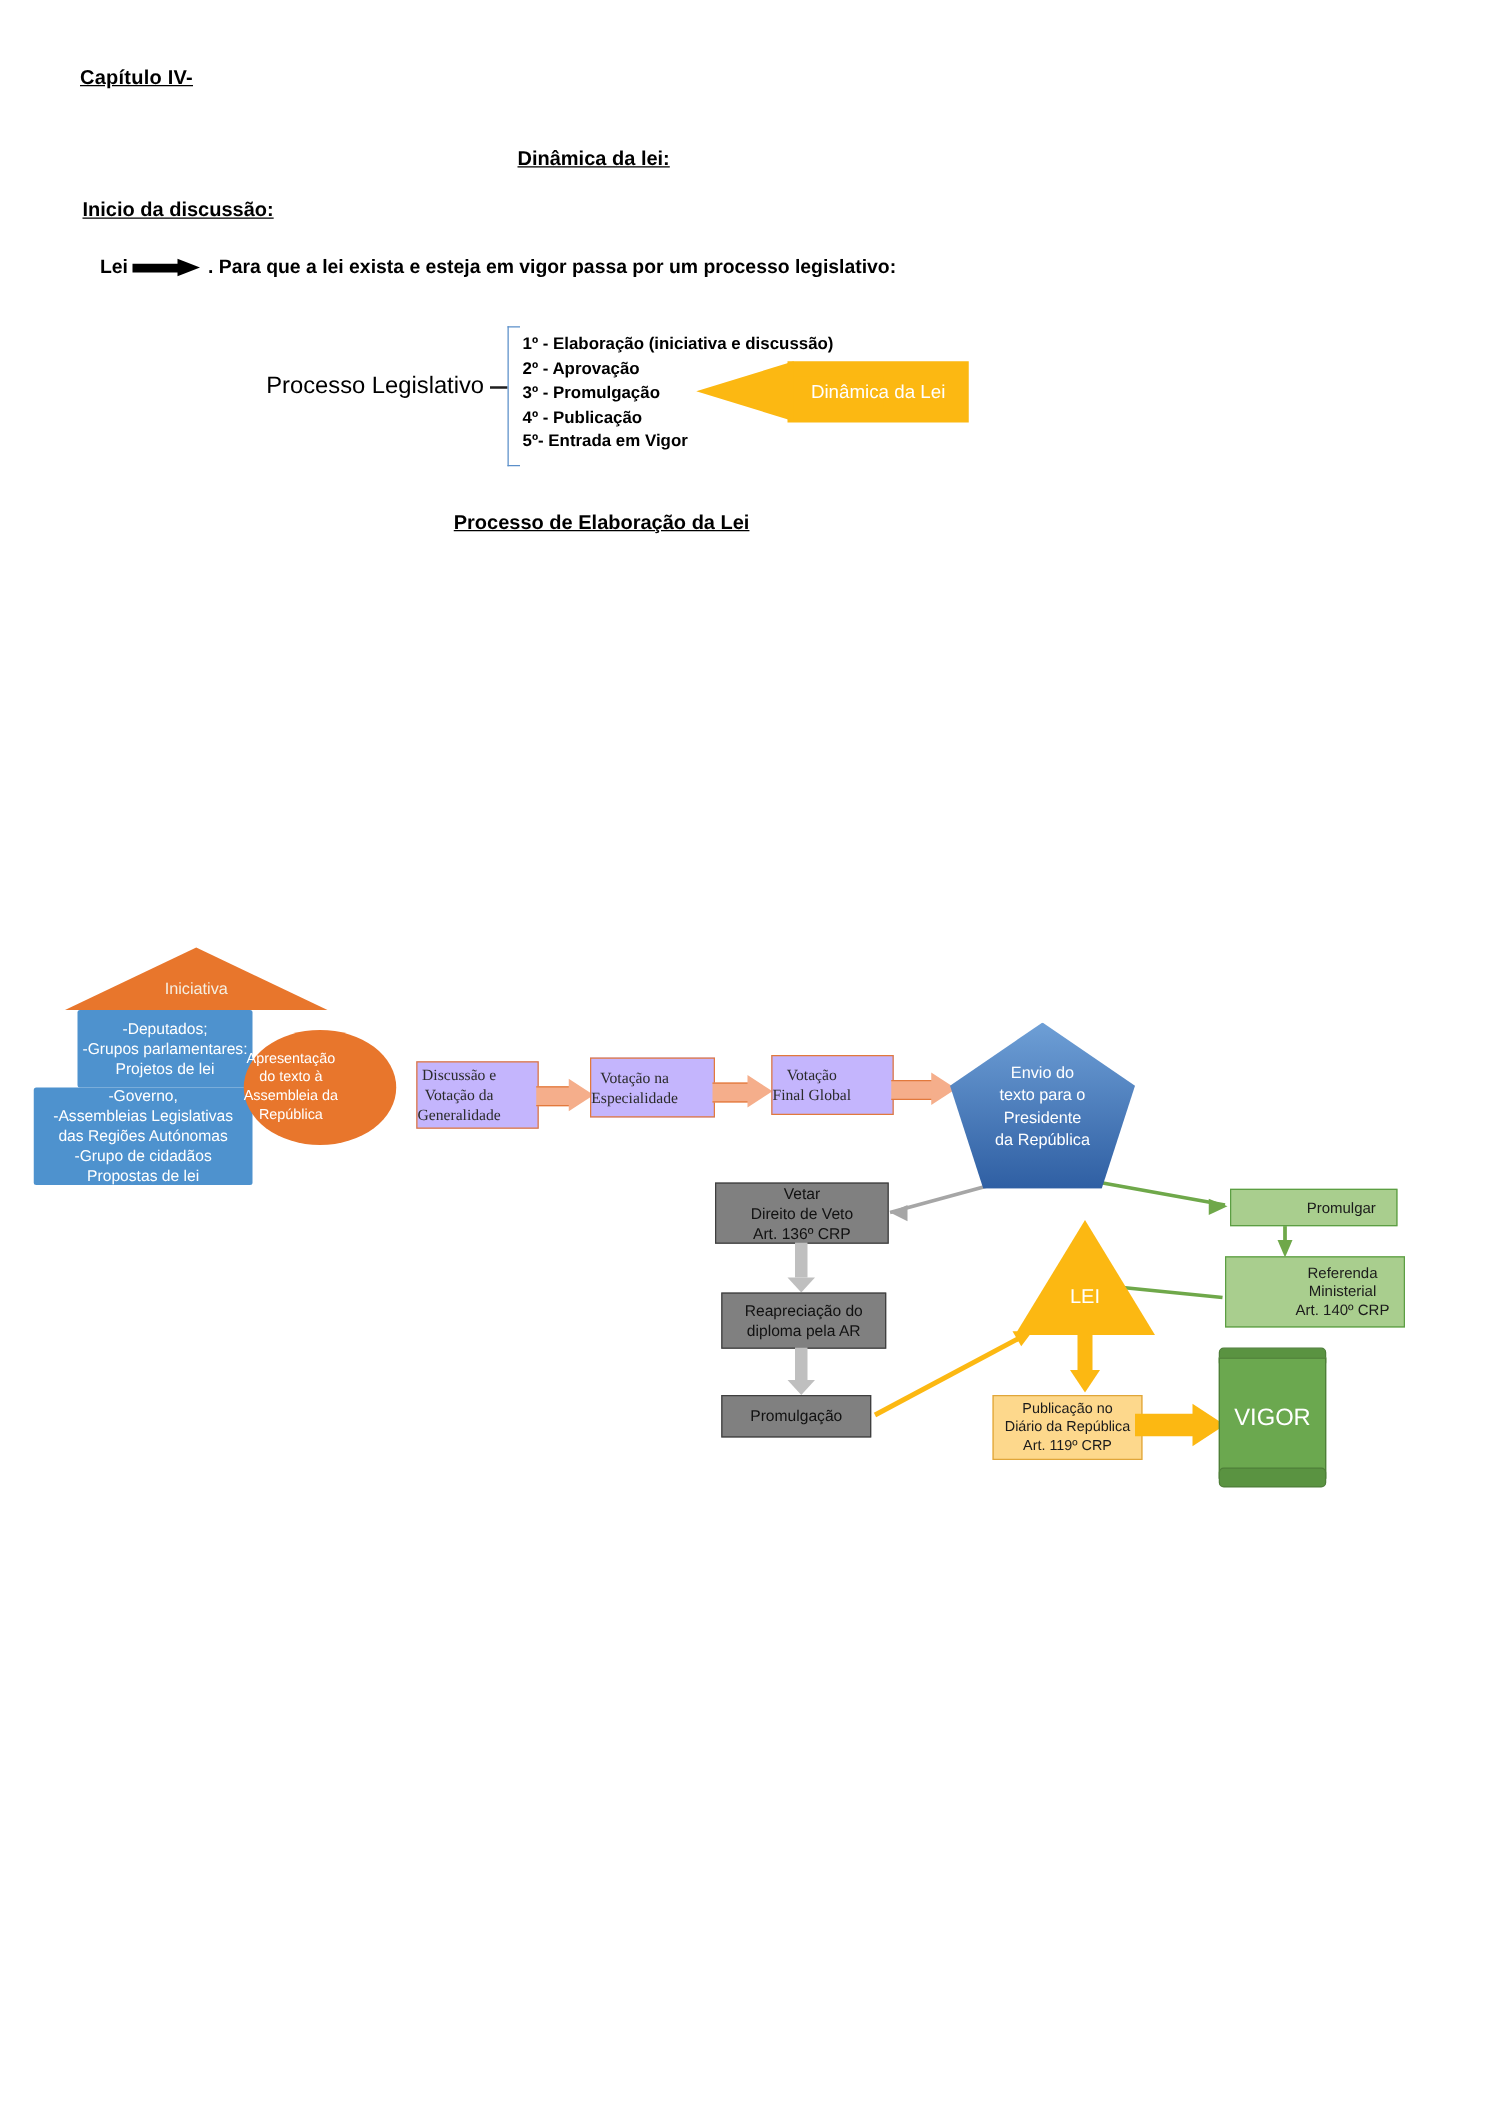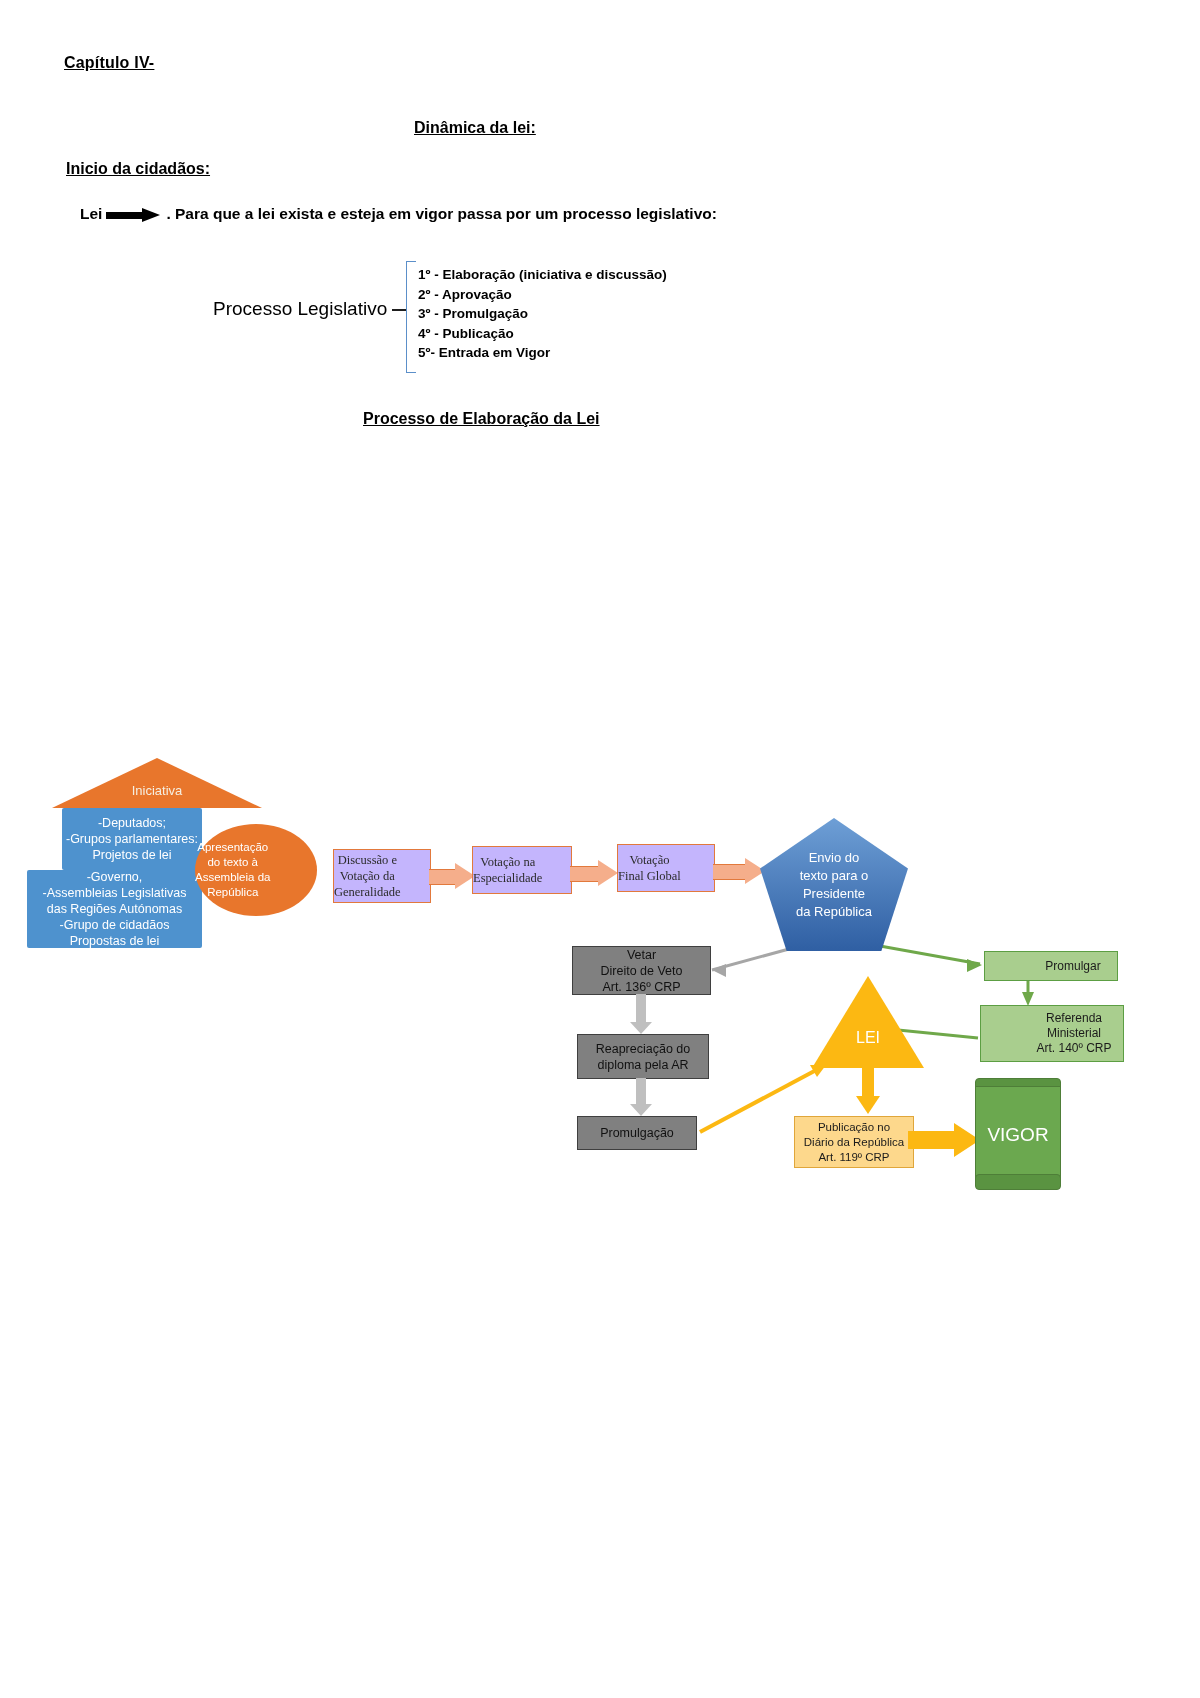--- a/index.html
+++ b/index.html
@@ -222,37 +222,43 @@
 
   svg.ovl{position:absolute;left:0;top:0;width:1200px;height:470px;overflow:visible;}
 </style>
 </head>
 <body>
 
 <div class="page">
 
   <div class="t-chapter">Capítulo IV-</div>
   <div class="t-title">Dinâmica da lei:</div>
-  <div class="t-sub">Inicio da cidadãos:</div>
+  <div class="t-sub">Inicio da discussão:</div>
 
   <div class="t-line">
     <span>Lei</span><span class="inline-arrow"></span><span>. Para que a lei exista e esteja em vigor passa por um processo legislativo:</span>
   </div>
 
   <div class="t-proc-label">Processo Legislativo</div>
   <div class="dash-conn"></div>
   <div class="brace"></div>
   <div class="proc-list">
     <div>1º - Elaboração (iniciativa e discussão)</div>
     <div>2º - Aprovação</div>
     <div>3º - Promulgação</div>
     <div>4º - Publicação</div>
     <div>5º- Entrada em Vigor</div>
   </div>
 
+  <div class="callout">
+    <div class="body"></div>
+    <div class="shaft"></div>
+    <div class="head"></div>
+    <div class="label">Dinâmica da Lei</div>
+  </div>
 
   <div class="t-proc-elab">Processo de Elaboração da Lei</div>
 
   <div class="diagram">
 
     <svg class="ovl">
 
       <path d="M 800 208 L 712 232" stroke="#A6A6A6" stroke-width="3" fill="none"></path>
       <polygon points="712,232 726,226 726,239" fill="#A6A6A6"></polygon>
 

